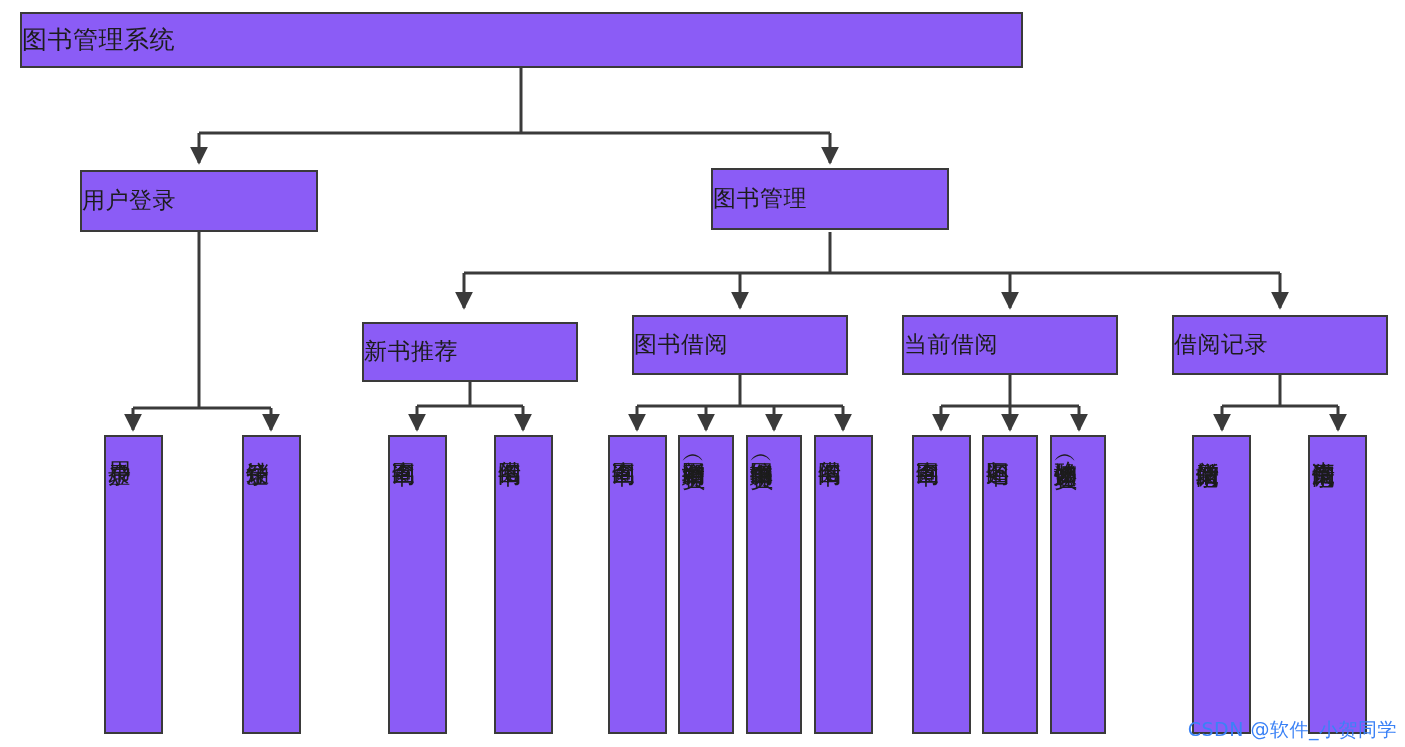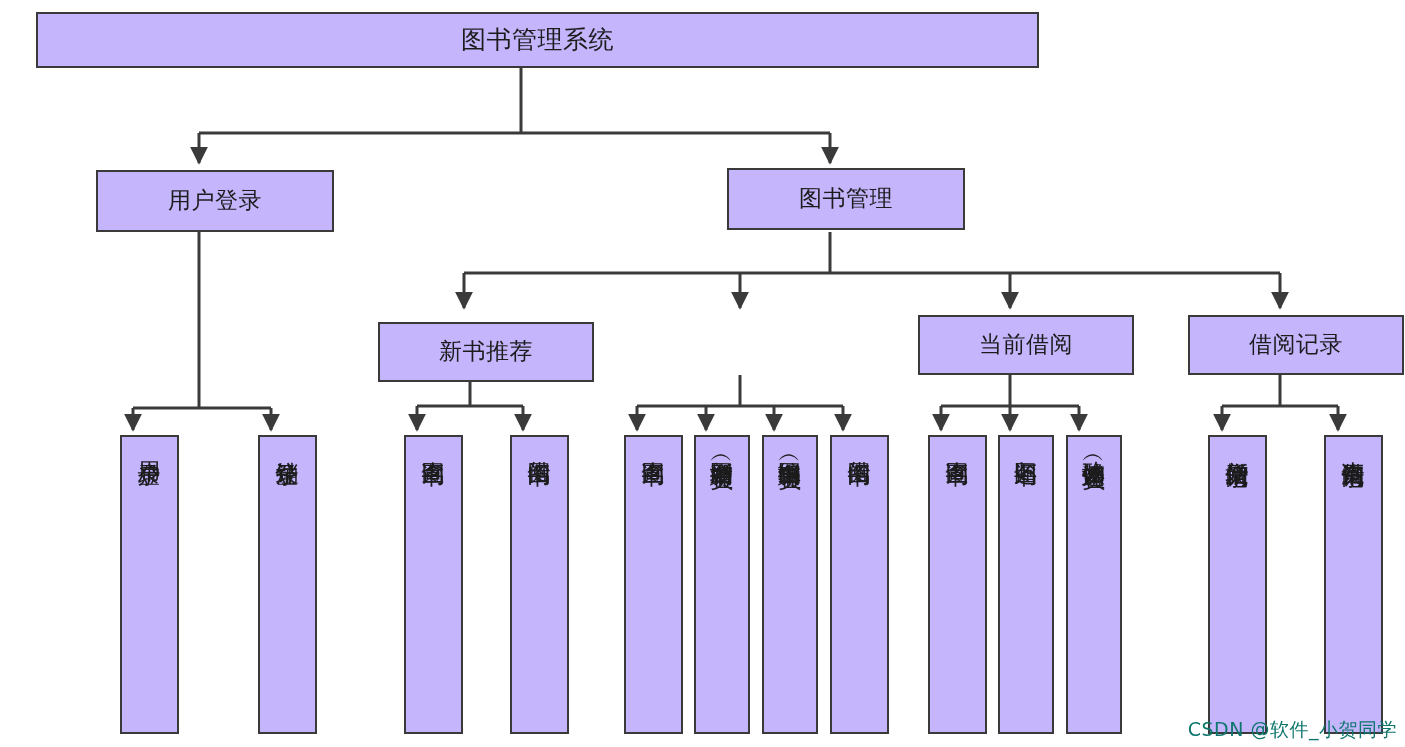--- a/index.html
+++ b/index.html
@@ -22,27 +22,26 @@
     position: absolute;
     left: 0;
     top: 0;
     width: 1405px;
     height: 747px;
     pointer-events: none;
   }
   .node {
     position: absolute;
     box-sizing: border-box;
-    background: #c4b5fd;
+    background: #8b5cf6;
     border: 2px solid #3a3a3a;
     display: flex;
     align-items: center;
-    justify-content: center;
+    justify-content: flex-start;
     color: #1c1c1c;
-    margin-left: 16px;
   }
   .node.horiz {
     text-align: center;
   }
   .node.horiz .node-label {
     font-size: 23px;
     line-height: 1.1;
     letter-spacing: 0.5px;
     white-space: nowrap;
   }
@@ -59,21 +58,21 @@
     padding-top: 6px;
   }
   #root-node .node-label {
     font-size: 25px;
   }
   #watermark {
     position: absolute;
     right: 8px;
     bottom: 4px;
     font-size: 19px;
-    color: #0f766e;
+    color: #3b82f6;
     white-space: nowrap;
     letter-spacing: 0.5px;
   }
 </style>
 </head>
 <body>
 
 <div id="diagram-root">
 
   <svg id="edge-layer" viewBox="0 0 1405 747" xmlns="http://www.w3.org/2000/svg">
@@ -134,20 +133,23 @@
   <div class="node horiz" style="left:80px; top:170px; width:238px; height:62px;">
     <span class="node-label">用户登录</span>
   </div>
   <div class="node horiz" style="left:711px; top:168px; width:238px; height:62px;">
     <span class="node-label">图书管理</span>
   </div>
 
   <div class="node horiz" style="left:362px; top:322px; width:216px; height:60px;">
     <span class="node-label">新书推荐</span>
   </div>
+  <div class="node horiz" style="left:632px; top:315px; width:216px; height:60px;">
+    <span class="node-label">图书借阅</span>
+  </div>
   <div class="node horiz" style="left:1172px; top:315px; width:216px; height:60px;">
     <span class="node-label">借阅记录</span>
   </div>
   <div class="node horiz" style="left:902px; top:315px; width:216px; height:60px;">
     <span class="node-label">当前借阅</span>
   </div>
 
   <div class="node vert" style="left:104px; top:435px; width:59px; height:299px;">
     <span class="node-label">用户登录</span>
   </div>

